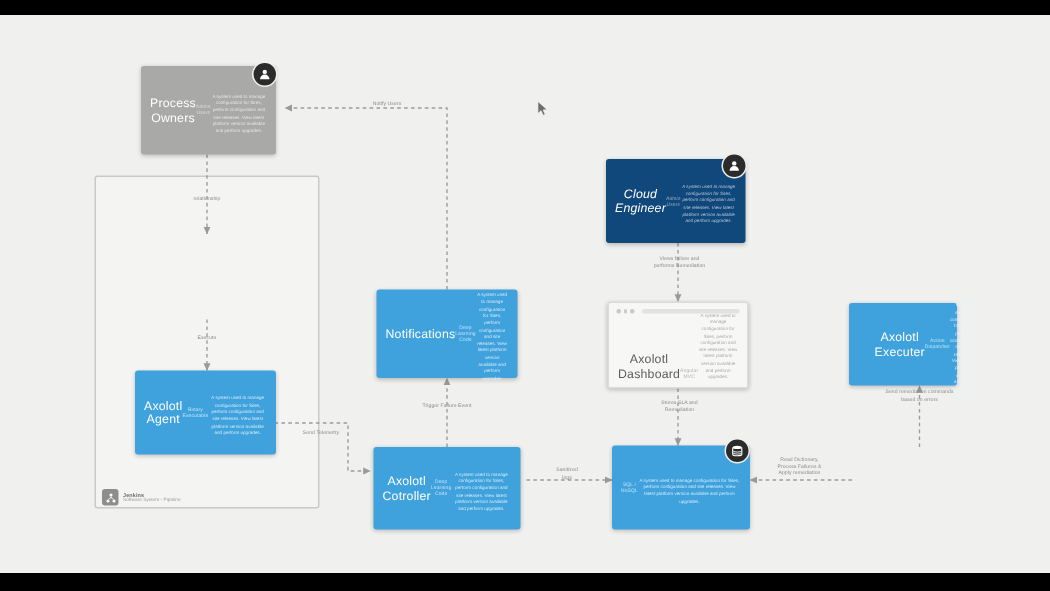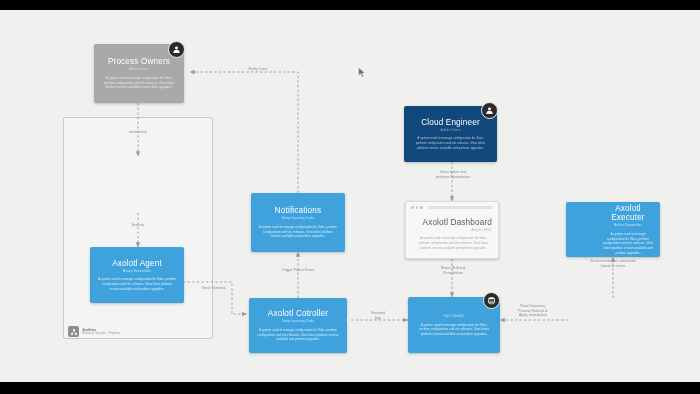--- a/index.html
+++ b/index.html
@@ -47,21 +47,21 @@
   }
   .group-text span{
     display:block;font-size:3.1px;color:#9a9a98;letter-spacing:.05px;
   }
 
   
   .node{
     position:absolute;
     box-sizing:border-box;
     border-radius:2px;
-    display:flex;flex-direction:column;align-items:center;justify-content:center;
+    display:flex;flex-direction:row;align-items:center;justify-content:center;
     text-align:center;
     padding:4px 6px;
     box-shadow:0 1px 3px rgba(0,0,0,.22);
     z-index:5;
   }
   .node .n-title{
     font-size:8.2px;line-height:1.15;font-weight:normal;
     letter-spacing:.15px;
   }
   .node .n-sub{
@@ -222,21 +222,21 @@
       <div class="n-sub">Deep Learning Code</div>
       <div class="n-desc">A system used to manage configuration for Sites, perform configuration and site releases. View latest platform version available and perform upgrades.</div>
     </div>
 
     <div class="node blue" style="left:251px;top:183px;width:94px;height:59px;">
       <div class="n-title">Notifications</div>
       <div class="n-sub">Deep Learning Code</div>
       <div class="n-desc">A system used to manage configuration for Sites, perform configuration and site releases. View latest platform version available and perform upgrades.</div>
     </div>
 
-    <div class="node navy" style="left:404px;top:96px;width:93px;height:56px;">
+    <div class="node navy" style="left:404px;top:96px;width:93px;height:56px;font-style:italic;">
       <div class="n-title">Cloud Engineer</div>
       <div class="n-sub">Admin Users</div>
       <div class="n-desc">A system used to manage configuration for Sites, perform configuration and site releases. View latest platform version available and perform upgrades.</div>
     </div>
     <div class="badge" style="left:481px;top:92px;">
       <svg width="9" height="9" viewBox="0 0 16 16">
         <circle cx="8" cy="5.2" r="2.6" fill="#fff"></circle>
         <path d="M2.4 14 a5.6 5.6 0 0 1 11.2 0 z" fill="#fff"></path>
       </svg>
     </div>
@@ -258,21 +258,21 @@
       <div class="n-desc">A system used to manage configuration for Sites, perform configuration and site releases. View latest platform version available and perform upgrades.</div>
     </div>
     <div class="badge" style="left:483px;top:282px;">
       <svg width="9" height="9" viewBox="0 0 16 16">
         <ellipse cx="8" cy="4" rx="5.4" ry="2" fill="#fff"></ellipse>
         <path d="M2.6 4 v8 a5.4 2 0 0 0 10.8 0 v-8" fill="none" stroke="#fff" stroke-width="1.3"></path>
         <path d="M2.6 7.6 a5.4 2 0 0 0 10.8 0 M2.6 10 a5.4 2 0 0 0 10.8 0" fill="none" stroke="#fff" stroke-width="1.1"></path>
       </svg>
     </div>
 
-    <div class="node blue" style="left:566px;top:192px;width:94px;height:55px;padding-left:36px;">
+    <div class="node blue" style="left:566px;top:192px;width:72px;height:55px;padding-left:36px;">
       <div class="n-title">Axolotl Executer</div>
       <div class="n-sub">Action Dispatcher</div>
       <div class="n-desc">A system used to manage configuration for Sites, perform configuration and site releases. View latest platform version available and perform upgrades.</div>
     </div>
 
 
     <svg class="cursor" style="left:358px;top:57px;" width="8" height="11" viewBox="0 0 8 11">
       <path d="M0.6,0.6 L0.6,8.6 L2.7,6.8 L4.1,9.9 L5.5,9.3 L4.1,6.3 L6.8,6.1 z" fill="#6e6e6c" stroke="#f0f0ef" stroke-width="0.5"></path>
     </svg>
 

